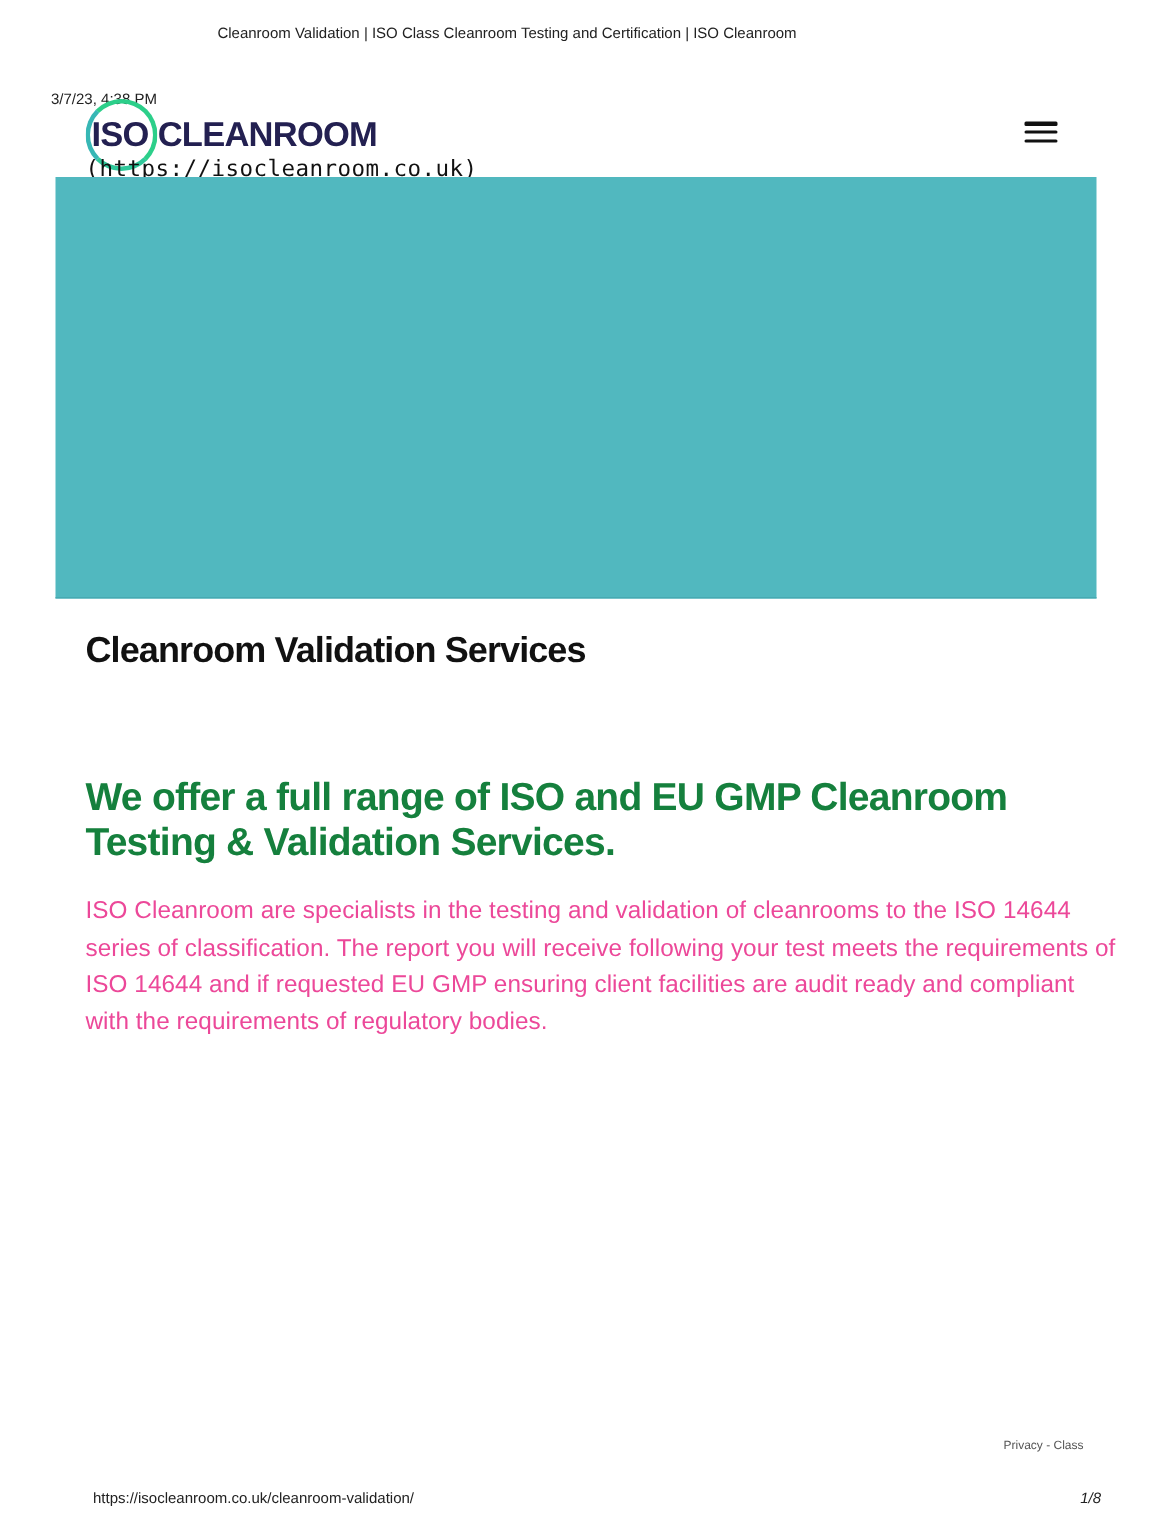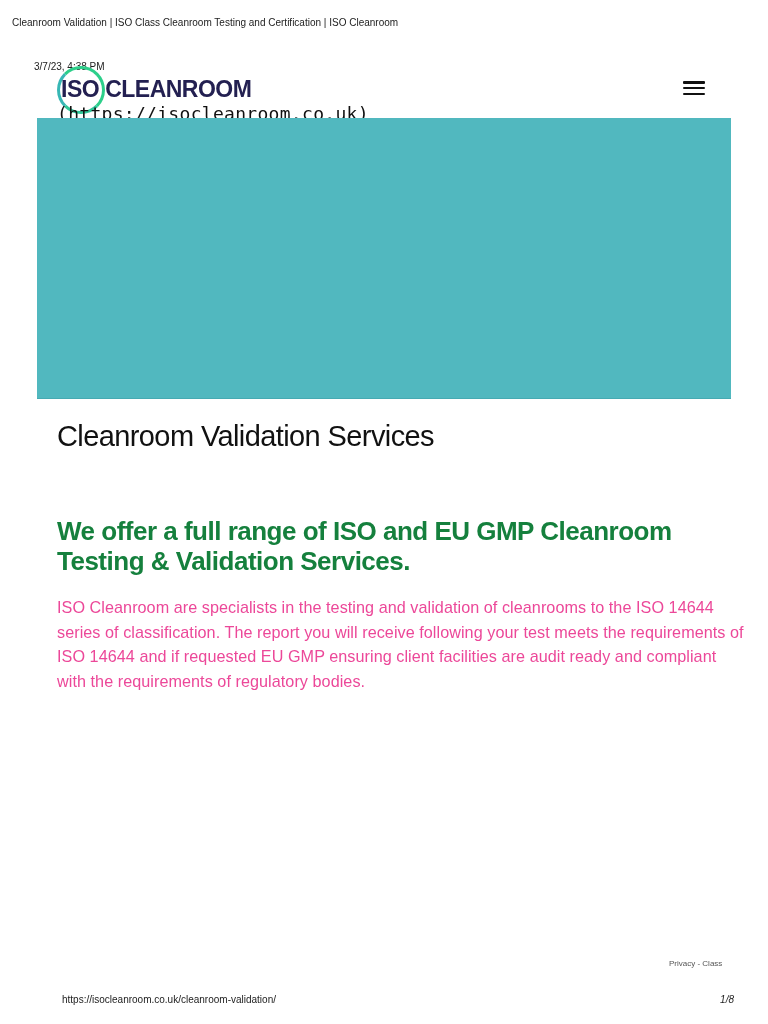--- a/index.html
+++ b/index.html
@@ -4,56 +4,56 @@
   <style>
     * { box-sizing: border-box; margin: 0; padding: 0; }
     html, body { width: 768px; height: 1024px; background: #ffffff; overflow: hidden; }
     body { position: relative; font-family: "Liberation Sans", sans-serif; color: #111; }
 
     .print-header {
       position: absolute; top: 17px; left: 0; width: 768px; height: 14px;
       font-family: "Liberation Sans", sans-serif; font-size: 10px; color: #222;
     }
     .print-header .date { position: absolute; left: 34px; top: 0; margin-top: 44px; }
-    .print-header .doc-title { position: absolute; left: 0; width: 664px; text-align: left; top: 0; padding-left: 12px; }
+    .print-header .doc-title { position: absolute; left: 0; width: 664px; text-align: center; top: 0; padding-left: 12px; }
 
     .site-header { position: absolute; top: 64px; left: 0; width: 768px; height: 62px; }
     .logo { position: absolute; left: 57px; top: 2px; width: 270px; height: 58px; }
     .logo-ring {
       position: absolute; left: 0; top: 0; width: 48px; height: 48px;
       border-radius: 50%; border: 3px solid #2ccf8a;
       border-left-color: #37b7b5; border-bottom-color: #2fc89a;
     }
     .logo-text {
       position: absolute; left: 4px; top: 10px;
       font-family: "Liberation Sans", sans-serif; font-weight: 700;
       font-size: 23px; letter-spacing: -0.5px; color: #232051;
       white-space: nowrap;
     }
     .logo-text .gap { display: inline-block; width: 6px; }
     .logo-url {
       position: absolute; left: 0; top: 37px;
-      font-family: "DejaVu Sans Mono", monospace; font-size: 18px; color: #111;
+      font-family: "DejaVu Sans Mono", monospace; font-size: 15px; color: #111;
       letter-spacing: 0.3px; white-space: nowrap;
     }
     .menu-btn {
       position: absolute; left: 683px; top: 17px; width: 22px; height: 16px; cursor: pointer;
     }
     .menu-btn span {
       display: block; height: 2.6px; background: #111; margin-bottom: 3.2px; border-radius: 1px;
     }
 
     .hero {
       position: absolute; left: 37px; top: 118px; width: 694px; height: 281px;
       background: #51b8bf; border-bottom: 1px solid #46aab2;
     }
 
     .page-title {
       position: absolute; left: 57px; top: 420px; width: 680px;
-      font-family: "Liberation Sans", sans-serif; font-weight: 400; font-size: 29px;
+      font-family: "Liberation Sans", sans-serif; font-weight: 700; font-size: 24px;
       color: #111; letter-spacing: -0.6px;
     }
     .subtitle {
       position: absolute; left: 57px; top: 516px; width: 660px;
       font-family: "Liberation Sans", sans-serif; font-size: 26px; line-height: 30px;
       color: #15803d; letter-spacing: -0.5px;
     }
     .body-text {
       position: absolute; left: 57px; top: 595px; width: 690px;
       font-family: "Liberation Sans", sans-serif; font-size: 16.2px; line-height: 24.6px;

